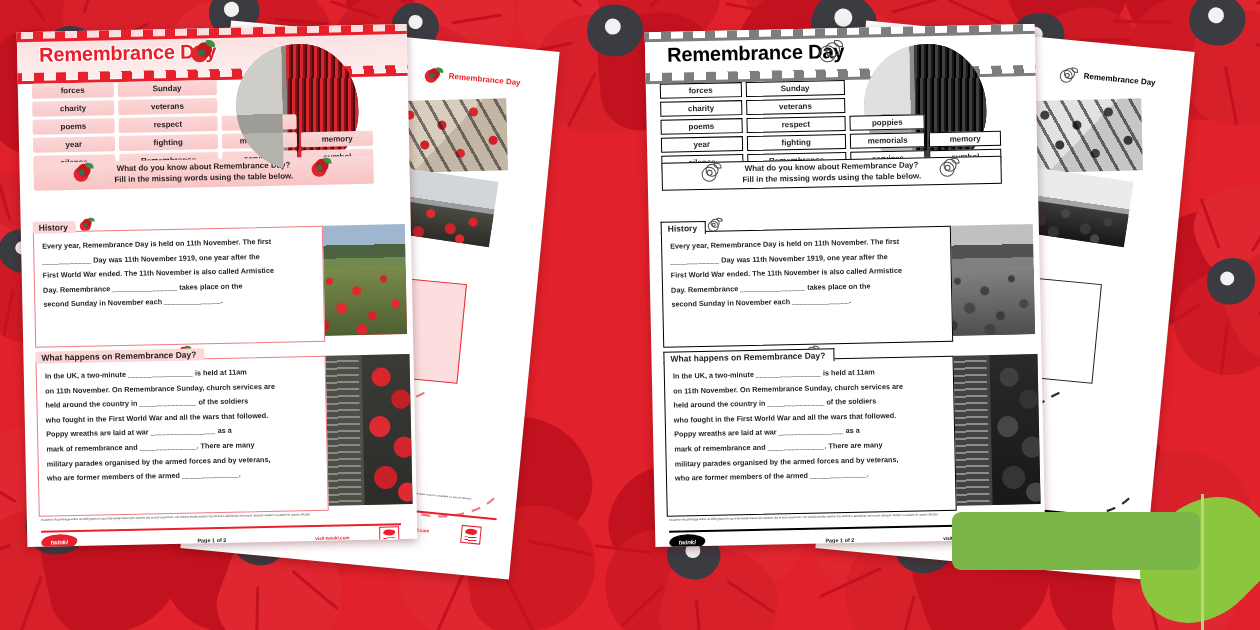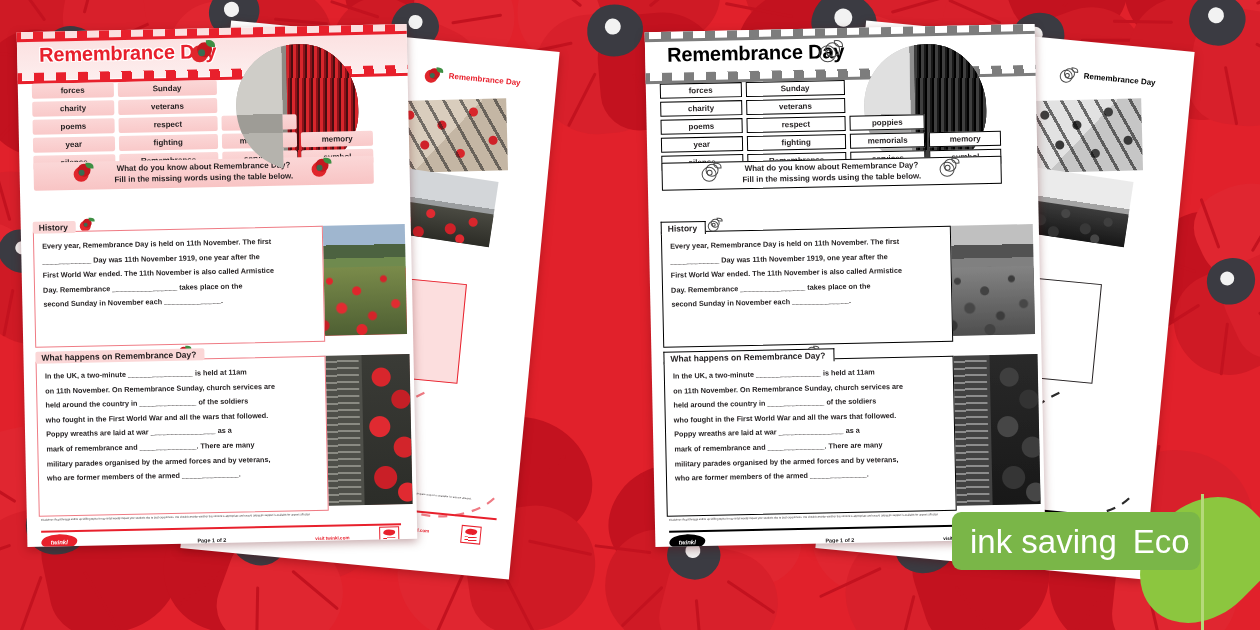--- a/index.html
+++ b/index.html
@@ -796,17 +796,13 @@
     <div class="pageNum" style="left:170px; top:509px;">Page 1 of 2</div>
     <div class="visit mono" style="left:288px; top:510px;">visit twinkl.com</div>
     <div class="stampLogo mono" style="left:352px; top:502px;"></div>
   </div>
 </div>
 
 <div id="ecoBadge" style="left:952px; top:490px; width:310px; height:145px;">
   <div class="ecoLeaf"></div>
   <div class="ecoPill"></div>
   <div class="ecoLeafVein"></div>
-  <div class="ecoText">
-    <span>ink saving</span>
-    <span>Eco</span>
-  </div>
 </div>
 
 </body></html>

